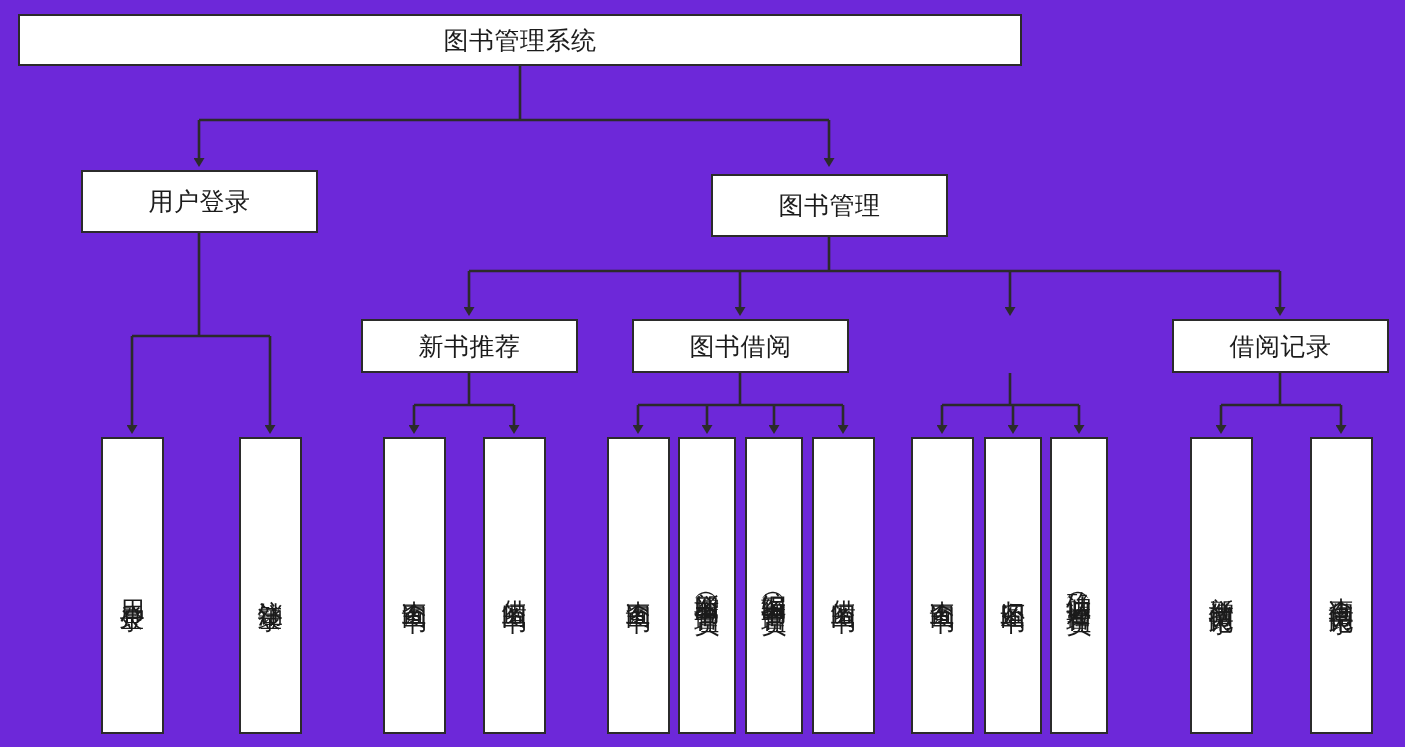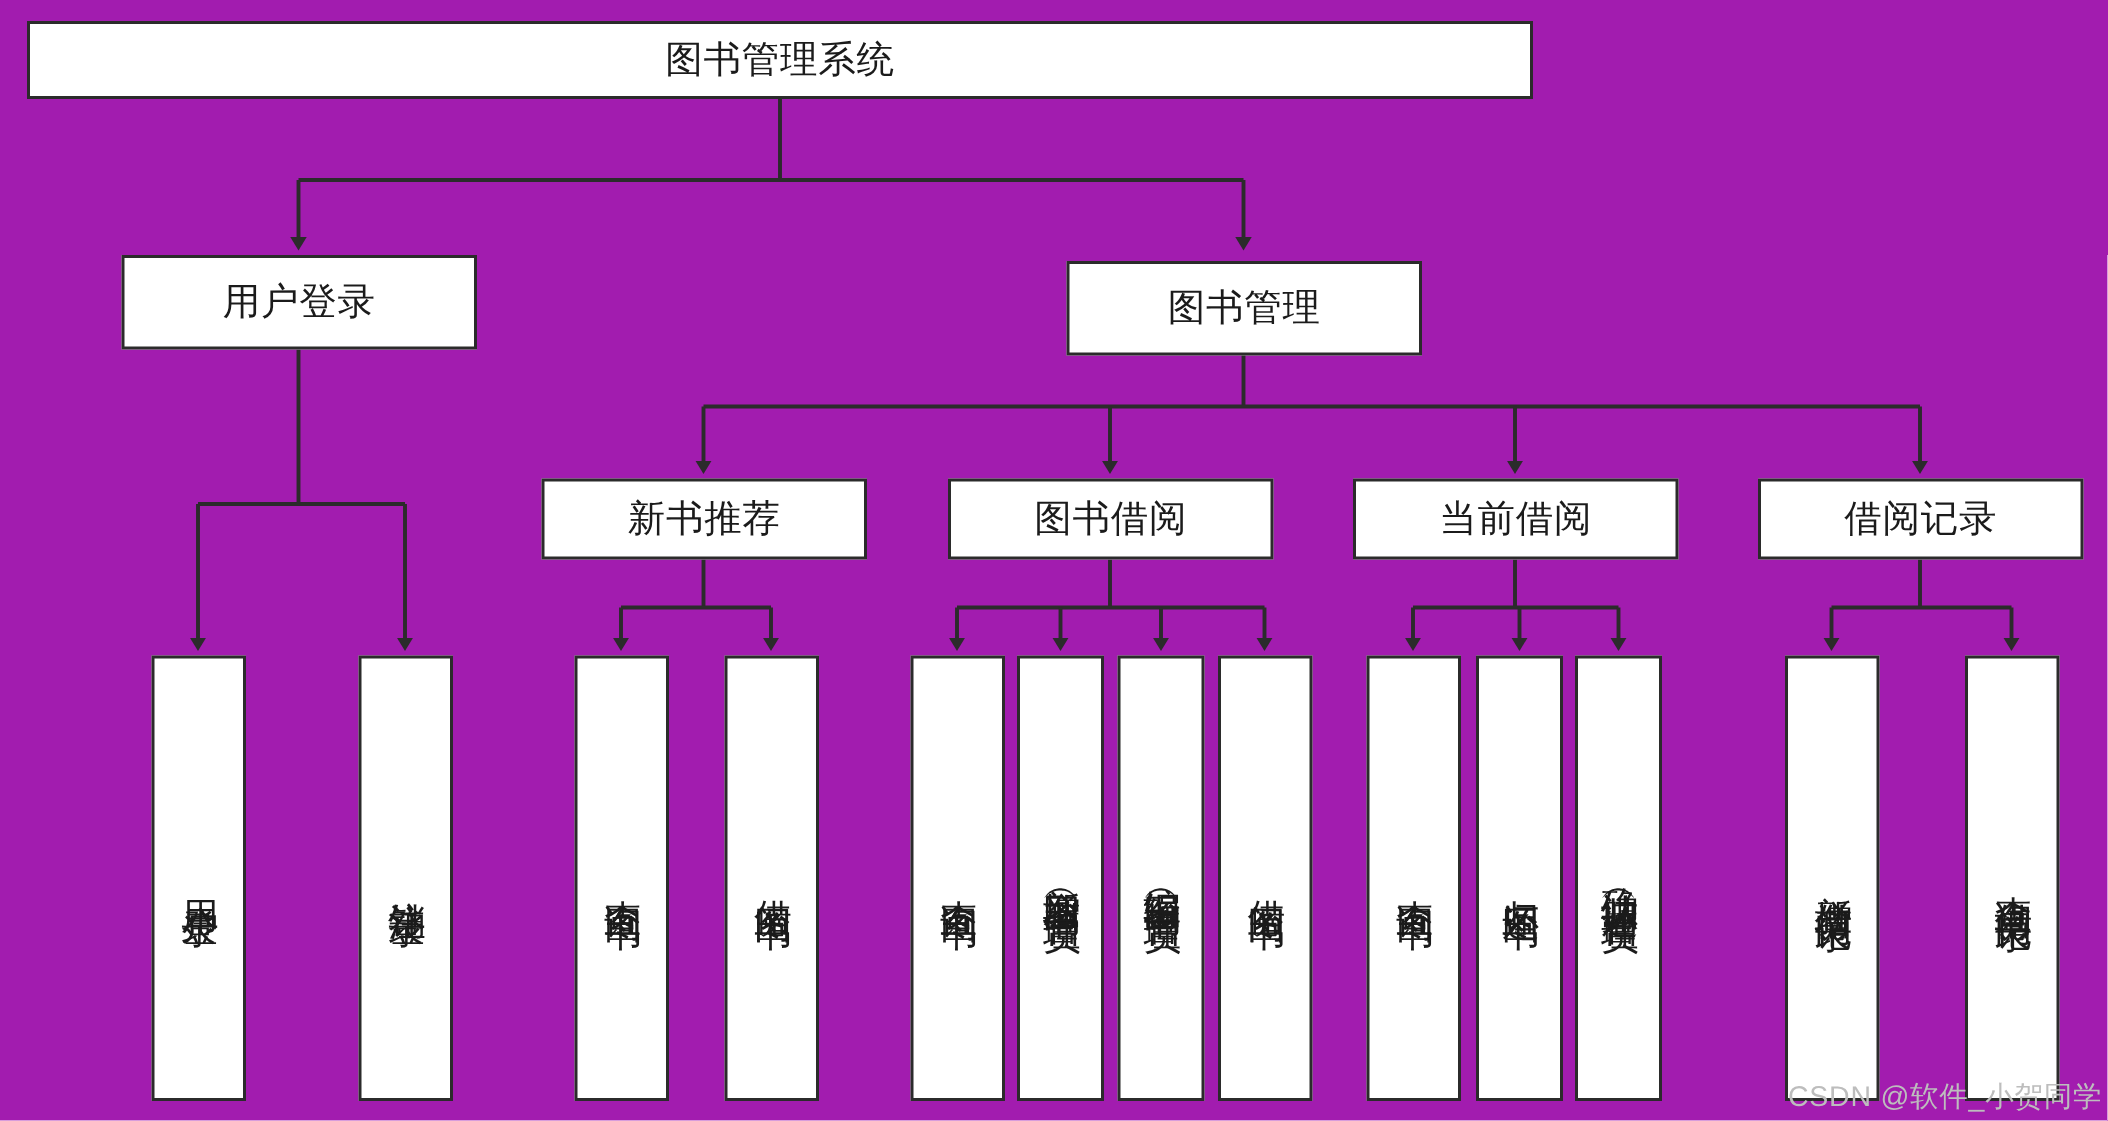--- a/index.html
+++ b/index.html
@@ -7,21 +7,21 @@
     padding: 0;
     background: #ffffff;
   }
   body {
     font-family: "Liberation Sans", "DejaVu Sans", sans-serif;
   }
   #canvas {
     position: relative;
     width: 1405px;
     height: 747px;
-    background: #a21caf;
+    background: #6d28d9;
     overflow: hidden;
   }
   #wires {
     position: absolute;
     left: 0;
     top: 0;
     width: 1405px;
     height: 747px;
     pointer-events: none;
   }
@@ -123,23 +123,20 @@
   <div class="node horiz" id="n-l2-1" style="left: 711px; top: 174px; width: 237px; height: 63px;">
     <span class="lbl">图书管理</span>
   </div>
 
   <div class="node horiz" id="n-l3-0" style="left: 361px; top: 319px; width: 217px; height: 54px;">
     <span class="lbl">新书推荐</span>
   </div>
   <div class="node horiz" id="n-l3-1" style="left: 632px; top: 319px; width: 217px; height: 54px;">
     <span class="lbl">图书借阅</span>
   </div>
-  <div class="node horiz" id="n-l3-2" style="left: 902px; top: 319px; width: 217px; height: 54px;">
-    <span class="lbl">当前借阅</span>
-  </div>
   <div class="node horiz" id="n-l3-3" style="left: 1172px; top: 319px; width: 217px; height: 54px; justify-content: center;">
     <span class="lbl">借阅记录</span>
   </div>
 
   <div class="node vert" id="n-lf-0" style="left: 101px; top: 437px; width: 63px; height: 297px;">
     <span class="lbl">用户登录</span>
   </div>
   <div class="node vert" id="n-lf-1" style="left: 239px; top: 437px; width: 63px; height: 297px;">
     <span class="lbl">注销登录</span>
   </div>
@@ -170,14 +167,13 @@
   <div class="node vert" id="n-lf-10" style="left: 1050px; top: 437px; width: 58px; height: 297px;">
     <span class="lbl">确认归还（管理员）</span>
   </div>
   <div class="node vert" id="n-lf-11" style="left: 1190px; top: 437px; width: 63px; height: 297px;">
     <span class="lbl">新增借阅记录</span>
   </div>
   <div class="node vert" id="n-lf-12" style="left: 1310px; top: 437px; width: 63px; height: 297px;">
     <span class="lbl">查询借阅记录</span>
   </div>
 
-  <div class="watermark" id="wm" style="left: 1192px; top: 718px;">CSDN @软件_小贺同学</div>
 </div>
 
 </body></html>

